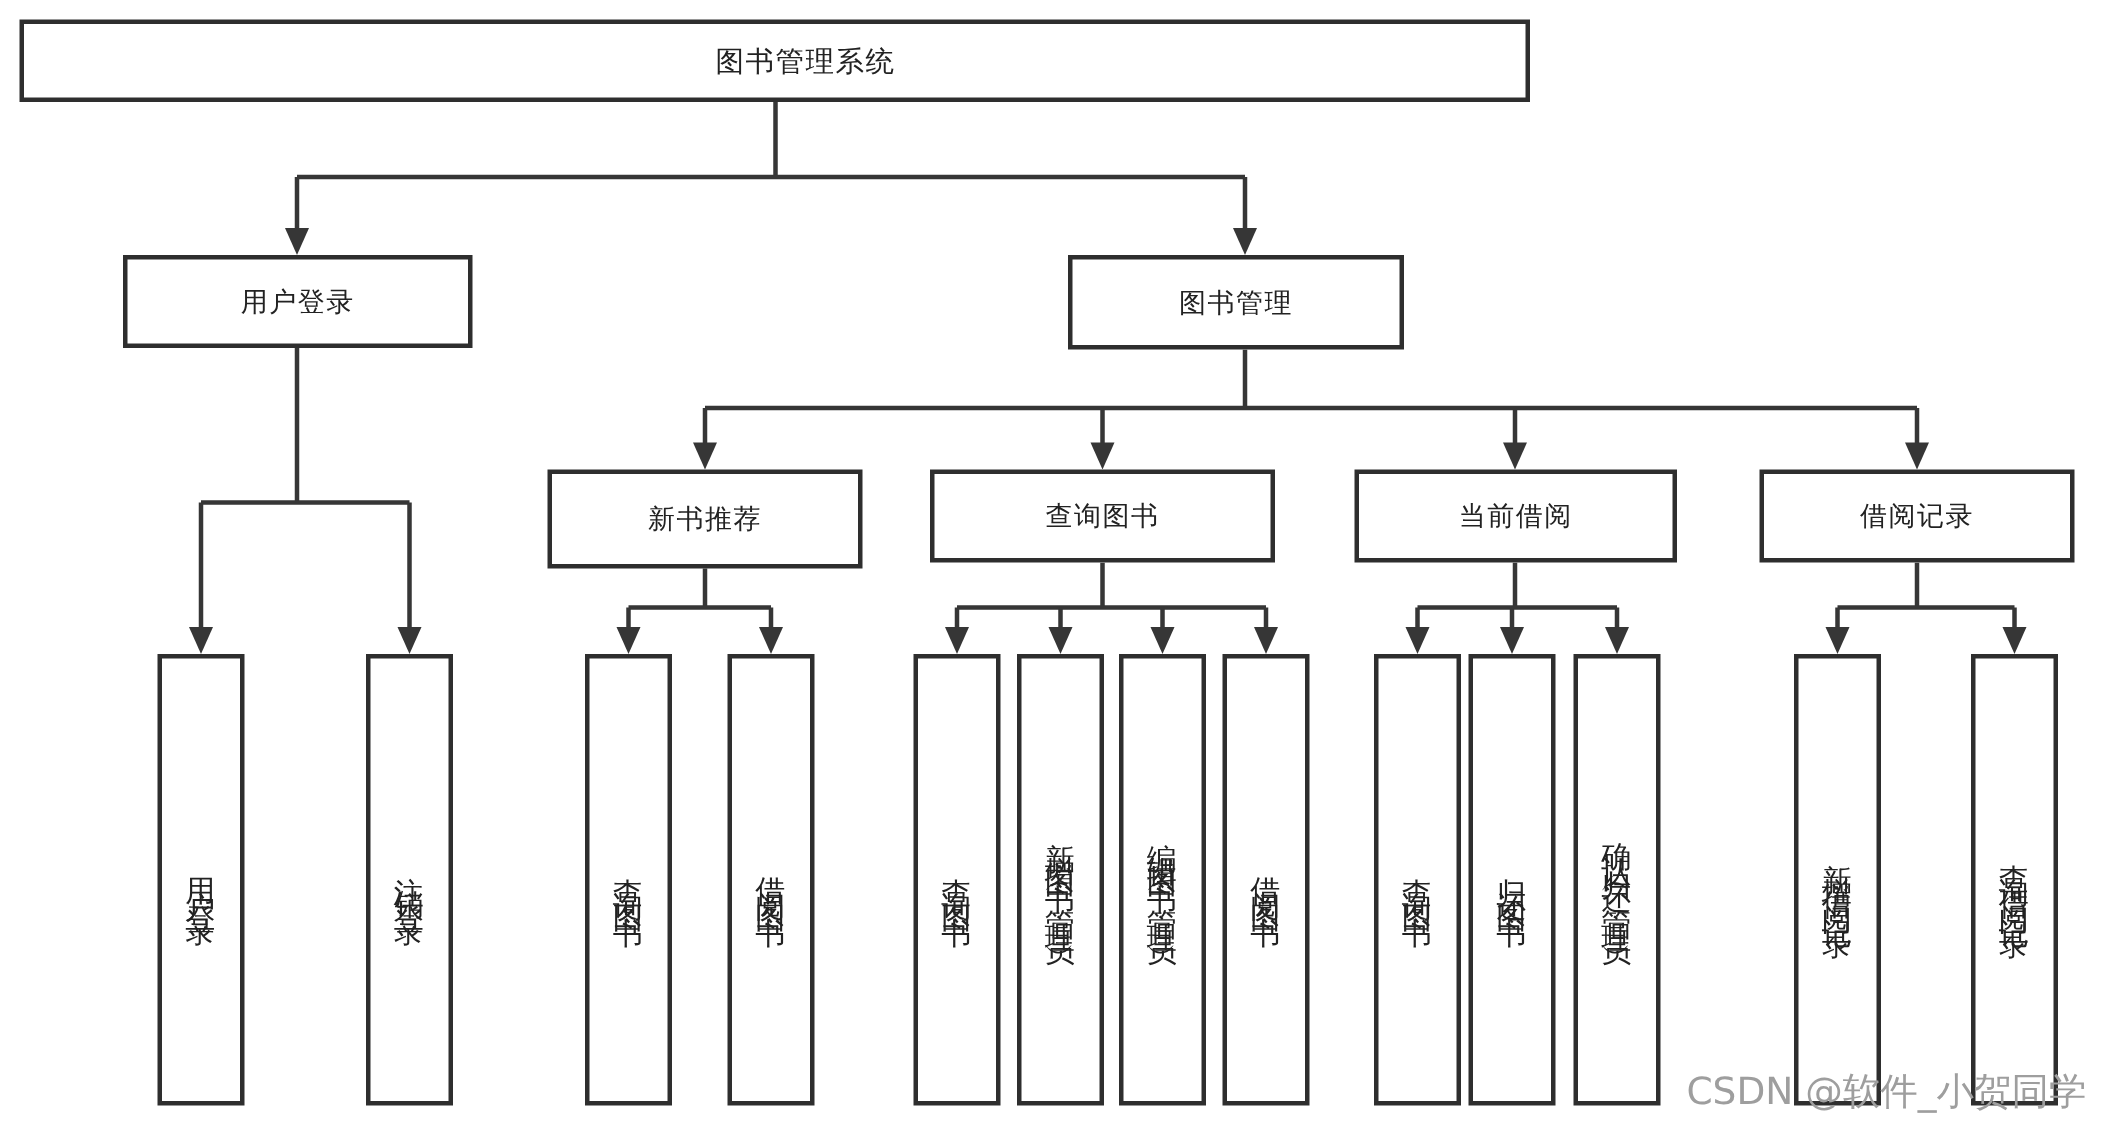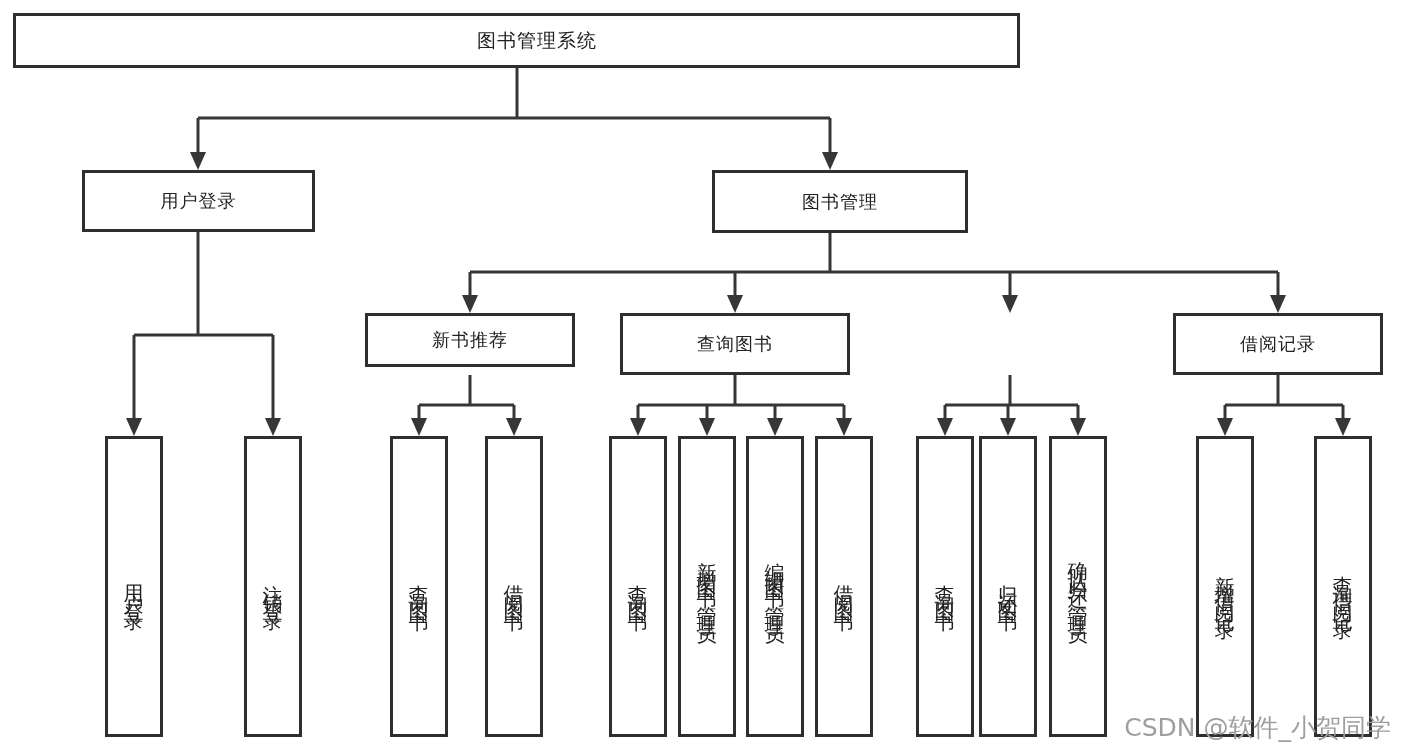--- a/index.html
+++ b/index.html
@@ -73,29 +73,32 @@
     <polygon points="1335,418 1351,418 1343,436"></polygon>
   </svg>
 
   <div class="box root" style="left:13px;top:13px;width:1007px;height:55px;padding-left:41px;">
     <span class="hlabel">图书管理系统</span>
   </div>
 
   <div class="box" style="left:82px;top:170px;width:233px;height:62px;">
     <span class="hlabel">用户登录</span>
   </div>
-  <div class="box" style="left:712px;top:170px;width:256px;height:63px;">
+  <div class="box" style="left:712px;top:170px;width:224px;height:63px;">
     <span class="hlabel">图书管理</span>
   </div>
 
-  <div class="box" style="left:365px;top:313px;width:210px;height:54px;">
+  <div class="box" style="left:365px;top:313px;width:210px;height:66px;">
     <span class="hlabel">新书推荐</span>
   </div>
   <div class="box" style="left:620px;top:313px;width:230px;height:62px;">
     <span class="hlabel">查询图书</span>
+  </div>
+  <div class="box" style="left:903px;top:313px;width:215px;height:62px;">
+    <span class="hlabel">当前借阅</span>
   </div>
   <div class="box" style="left:1173px;top:313px;width:210px;height:62px;">
     <span class="hlabel">借阅记录</span>
   </div>
 
   <div class="box vbox" style="left:105px;top:436px;width:58px;height:301px;">
     <span class="vlabel">用户登录</span>
   </div>
   <div class="box vbox" style="left:244px;top:436px;width:58px;height:301px;">
     <span class="vlabel">注销登录</span>

